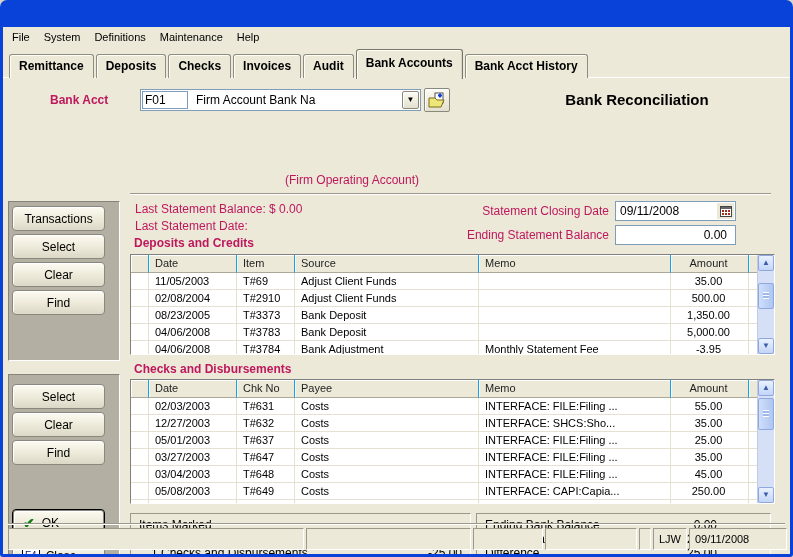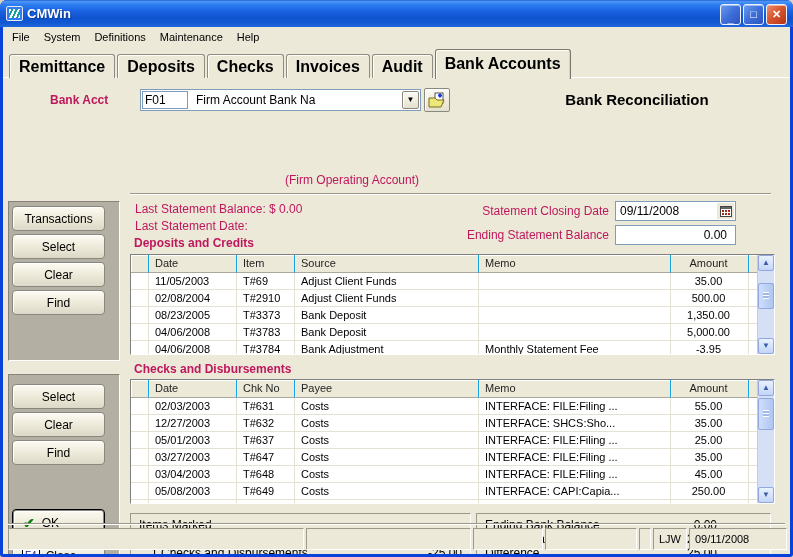--- a/index.html
+++ b/index.html
@@ -25,21 +25,21 @@
   .cap.min .g{ position:relative; top:4px; }
   
   .client{ position:absolute; left:3px; right:3px; top:27px; bottom:3px; background:#ECE9D8; overflow:hidden; }
   
   .menubar{ position:absolute; left:0; top:0; right:0; height:20px; display:flex; align-items:center; padding-left:2px; }
   .menu-item{ font-size:11px; color:#000; padding:3px 7px; }
   
   .tabstrip{ position:absolute; left:0; top:20px; right:0; height:31px; }
   .tabstrip .baseline{ position:absolute; left:0; right:0; bottom:0; height:1px; background:#fff; }
   .tabs{ position:absolute; left:6px; bottom:0; display:flex; align-items:flex-end; }
-  .tab{ position:relative; height:24px; margin-right:2px; padding:0 9px; font-size:16px; font-weight:bold;
+  .tab{ position:relative; height:24px; margin-right:2px; padding:0 9px; font-size:12px; font-weight:bold;
     background:#ECE9D8; border:1px solid #8F8D81; border-bottom:none; border-radius:3px 3px 0 0;
     box-shadow:inset 1px 1px 0 #fffef5; line-height:23px; white-space:nowrap; }
   .tab.active{ height:30px; line-height:27px; z-index:3; margin-bottom:-1px; border-color:#7a786d;
     box-shadow:inset 1px 1px 0 #fffef5, inset -1px 0 0 #d8d4c4; }
   
   .page{ position:absolute; left:0; top:51px; right:0; bottom:31px; background:#ECE9D8; }
   .lbl{ position:absolute; font-size:12px; color:#be185d; white-space:nowrap; }
   .bold{ font-weight:bold; }
   
   .field{ position:absolute; background:#fff; border:1px solid #7F9DB9; font-size:12px; }
@@ -111,35 +111,20 @@
   .statusbar{ position:absolute; left:0; right:0; top:501px; height:22px; }
   .spanel{ position:absolute; top:0; height:22px; background:#ECE9D8; font-size:11px; padding:4px 5px 0 5px;
     border:1px solid; border-color:#9C998C #FFFFFF #FFFFFF #9C998C; white-space:nowrap; }
   u{ text-decoration:underline; }
 </style>
 </head>
 <body>
 
 <div class="window">
 
-  <div class="titlebar">
-    <span class="appicon"></span>
-    <span class="title">CMWin</span>
-    <div class="caption-btns">
-      <div class="cap min">
-          <span class="g">_</span>
-        </div>
-      <div class="cap max">
-          <span class="g">□</span>
-        </div>
-      <div class="cap close">
-          <span class="g">✕</span>
-        </div>
-    </div>
-  </div>
 
   <div class="client">
 
     <div class="menubar">
 
     <span class="menu-item">File</span>
         <span class="menu-item">System</span>
         <span class="menu-item">Definitions</span>
         <span class="menu-item">Maintenance</span>
         <span class="menu-item">Help</span>
@@ -148,20 +133,21 @@
     <div class="tabstrip">
       <div class="baseline"></div>
       <div class="tabs">
 
       <div class="tab">Remittance</div>
           <div class="tab">Deposits</div>
           <div class="tab">Checks</div>
           <div class="tab">Invoices</div>
           <div class="tab">Audit</div>
           <div class="tab active">Bank Accounts</div>
+          <div class="tab">Bank Acct History</div>
         </div>
     </div>
 
     <div class="page">
 
       <div class="lbl bold" style="left:47px; top:15px;">Bank Acct</div>
       <div class="field combo">
         <span class="code">F01</span>
         <span class="text">Firm Account Bank Na</span>
         <span class="drop">▼</span>

